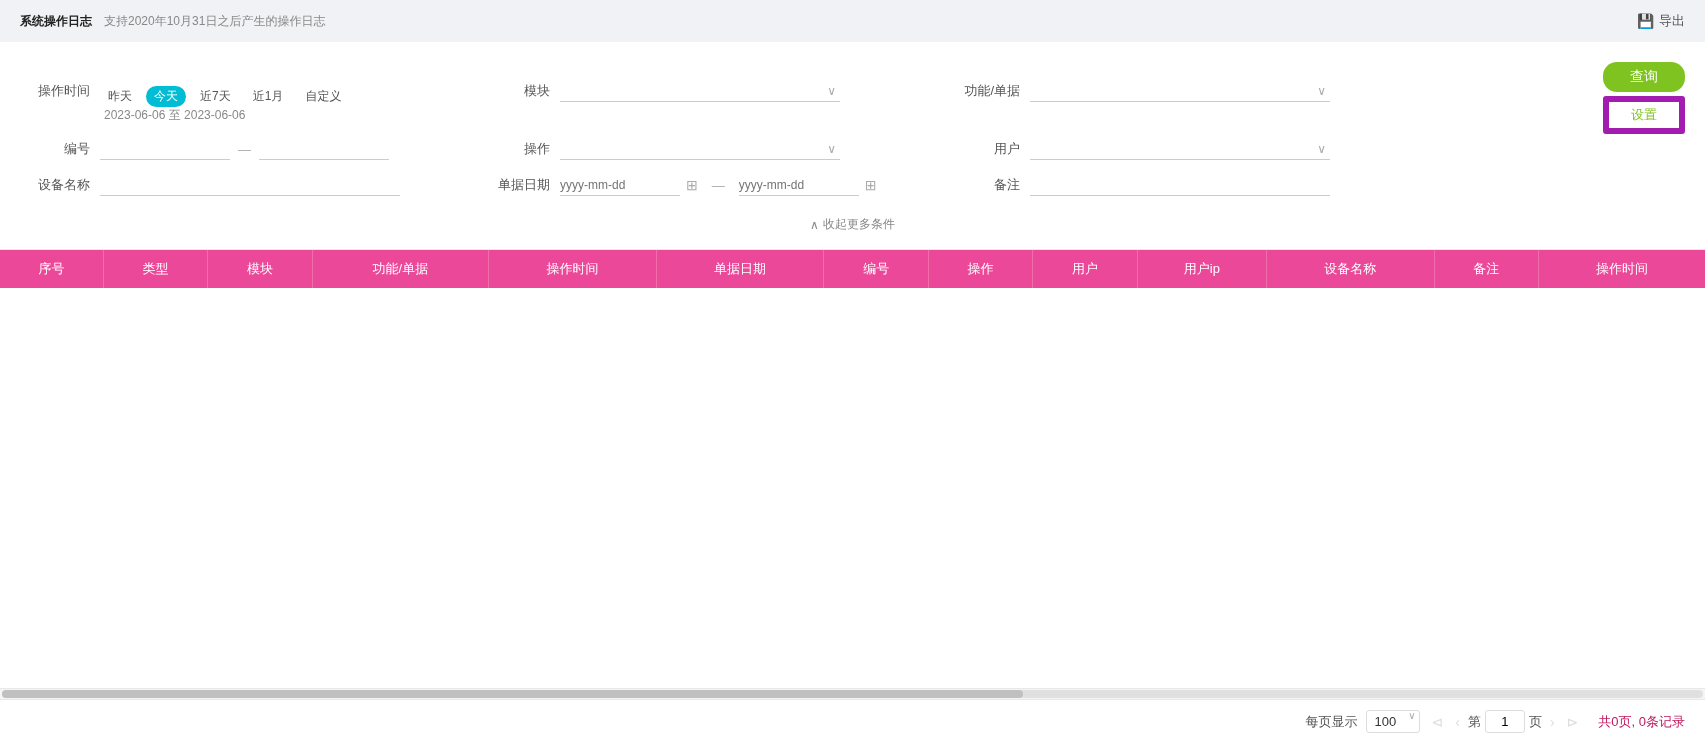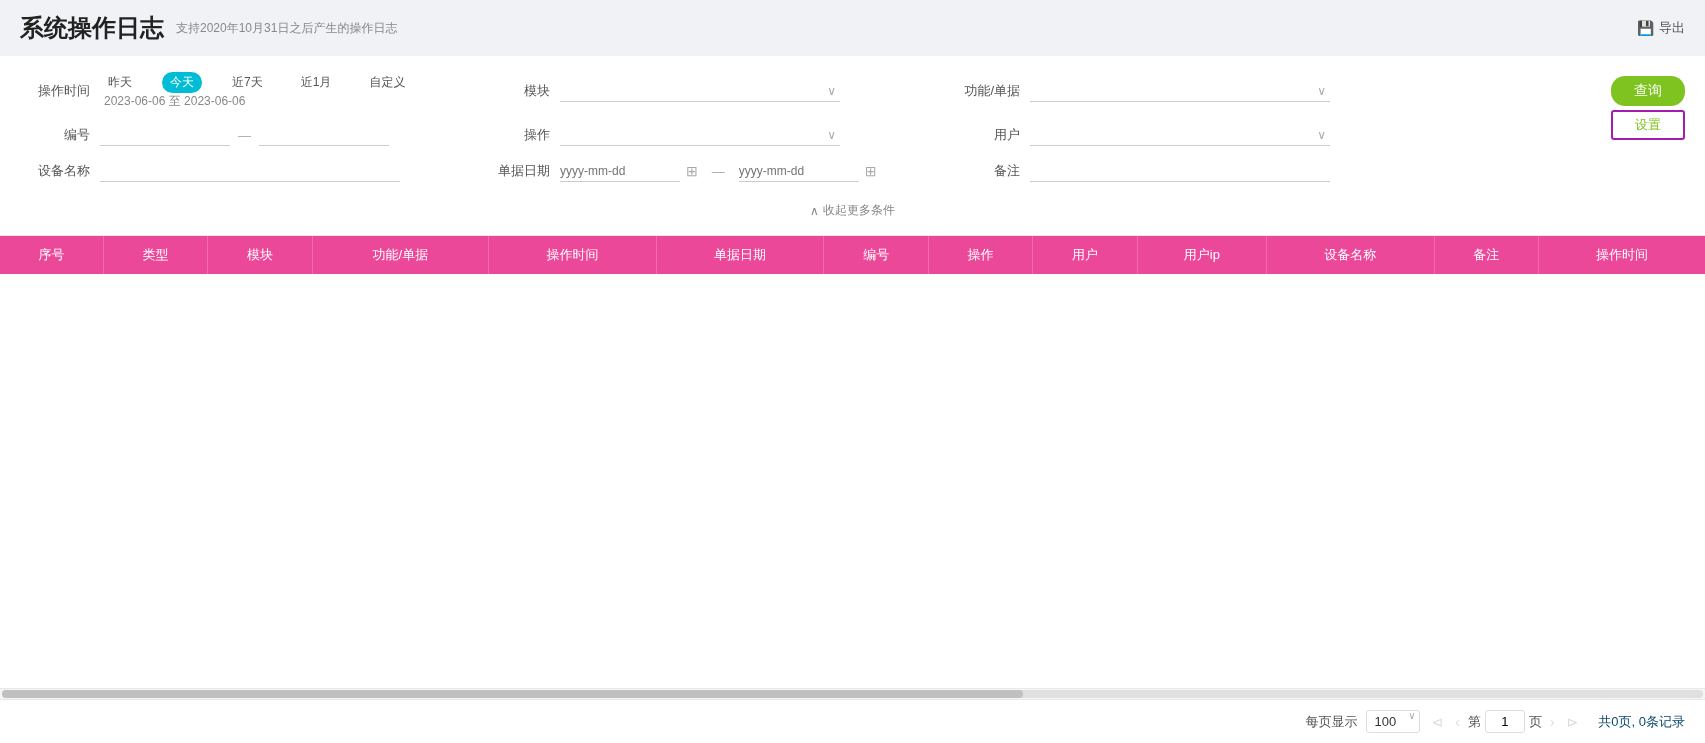--- a/index.html
+++ b/index.html
@@ -3,30 +3,30 @@
   <meta charset="utf-8">
   <style>
     * { box-sizing: border-box; margin: 0; padding: 0; }
     body { font-family: "Microsoft YaHei", Arial, sans-serif; font-size: 13px; background: #f0f2f5; color: #333; }
 
     .page-container { width: 1705px; min-height: 743px; background: #f0f2f5; display: flex; flex-direction: column; }
 
     
     .page-header { display: flex; align-items: center; justify-content: space-between; padding: 12px 20px; background: #f0f2f5; }
     .page-title-area { display: flex; align-items: center; gap: 12px; }
-    .page-title { font-size: 24px; font-weight: bold; color: #222; }
+    .page-title { font-size: 12px; font-weight: bold; color: #222; }
     .page-subtitle { font-size: 12px; color: #888; text-align: right; }
     .export-btn { display: flex; align-items: center; gap: 4px; color: #555; cursor: pointer; font-size: 13px; border: none; background: none; }
 
     
     .filter-area { background: #fff; padding: 16px 20px 8px 20px; border-bottom: 1px solid #e8e8e8; }
     .filter-label { color: #555; font-size: 13px; min-width: 70px; text-align: right; margin-right: 10px; flex-shrink: 0; }
 
     
-    .time-options { display: flex; align-items: center; gap: 22px; }
+    .time-options { display: flex; align-items: center; gap: 6px; margin-top: 28px; }
     .time-btn { padding: 2px 8px; border-radius: 12px; font-size: 12px; cursor: pointer; border: none; background: transparent; color: #555; }
     .time-btn.active { background: #00bcd4; color: #fff; border-radius: 12px; }
     .time-range-text { font-size: 12px; color: #888; margin-left: 4px; }
 
     
     .filter-input { border: none; border-bottom: 1px solid #ccc; outline: none; padding: 3px 0; font-size: 13px; color: #333; background: transparent; width: 160px; }
     .filter-input::placeholder { color: #bbb; }
     .filter-dash { margin: 0 8px; color: #aaa; }
 
     .filter-select-wrap { position: relative; display: flex; align-items: center; }
@@ -35,21 +35,21 @@
 
     
     .date-input-wrap { display: flex; align-items: center; gap: 6px; }
     .date-input { border: none; border-bottom: 1px solid #ccc; outline: none; padding: 3px 0; font-size: 12px; color: #404040; background: transparent; width: 120px; }
     .date-cal-icon { color: #aaa; font-size: 14px; cursor: pointer; }
 
     
     .collapse-bar { display: flex; justify-content: center; padding: 6px 0 8px 0; background: #fff; }
     .collapse-btn { border: none; background: none; color: #888; font-size: 12px; cursor: pointer; display: flex; align-items: center; gap: 4px; }
     .btn-query { background: #7ec31f; color: #fff; border: none; border-radius: 14px; padding: 6px 22px; font-size: 14px; cursor: pointer; font-weight: 500; }
-    .btn-settings { background: #fff; color: #7ec31f; border: 2px solid #a21caf; border-radius: 3px; padding: 4px 22px; font-size: 13px; cursor: pointer; }
+    .btn-settings { background: #fff; color: #7ec31f; border: 6px solid #a21caf; border-radius: 3px; padding: 4px 22px; font-size: 13px; cursor: pointer; }
 
     
     .table-area { flex: 1; background: #fff; overflow: hidden; }
     .data-table { width: 100%; border-collapse: collapse; }
     .data-table thead tr { background: #ec4899; }
     .data-table thead th { color: #fff; font-size: 13px; font-weight: 500; padding: 10px 8px; text-align: center; border-right: 1px solid rgba(255,255,255,0.2); white-space: nowrap; }
     .data-table thead th:last-child { border-right: none; }
 
     .empty-area { height: 360px; display: flex; align-items: center; justify-content: center; color: #ccc; }
 
@@ -62,21 +62,21 @@
     .pagination-bar { display: flex; align-items: center; justify-content: flex-end; padding: 10px 20px; background: #fff; gap: 8px; font-size: 13px; color: #555; }
     .per-page-label { color: #555; text-align: right; }
     .per-page-select { border: 1px solid #ddd; border-radius: 3px; padding: 3px 22px 3px 8px; font-size: 13px; color: #333; background: #fff; cursor: pointer; appearance: none; position: relative; }
     .per-page-wrap { position: relative; display: inline-flex; }
     .per-page-wrap::after { content: "∨"; position: absolute; right: 4px; font-size: 10px; color: #aaa; pointer-events: none; }
     .page-nav { display: flex; align-items: center; gap: 4px; }
     .page-nav-btn { border: none; background: none; color: #aaa; font-size: 14px; cursor: pointer; padding: 2px 4px; }
     .page-nav-btn.disabled { color: #ddd; cursor: default; }
     .page-label { color: #555; }
     .page-input { border: 1px solid #ddd; border-radius: 3px; width: 40px; text-align: center; padding: 3px; font-size: 13px; }
-    .total-text { color: #0c4a6e; margin-left: 8px; }
+    .total-text { color: #be185d; margin-left: 8px; }
 
     
     .filter-row-container { display: flex; align-items: flex-start; padding: 0; }
     .filter-main { flex: 1; }
     .filter-actions { flex-shrink: 0; display: flex; flex-direction: column; gap: 4px; padding-left: 16px; padding-top: 4px; }
 
     .row1, .row2, .row3 { display: flex; align-items: center; margin-bottom: 14px; }
     .col1 { width: 460px; display: flex; align-items: center; }
     .col2 { width: 460px; display: flex; align-items: center; }
     .col3 { flex: 1; display: flex; align-items: center; }

